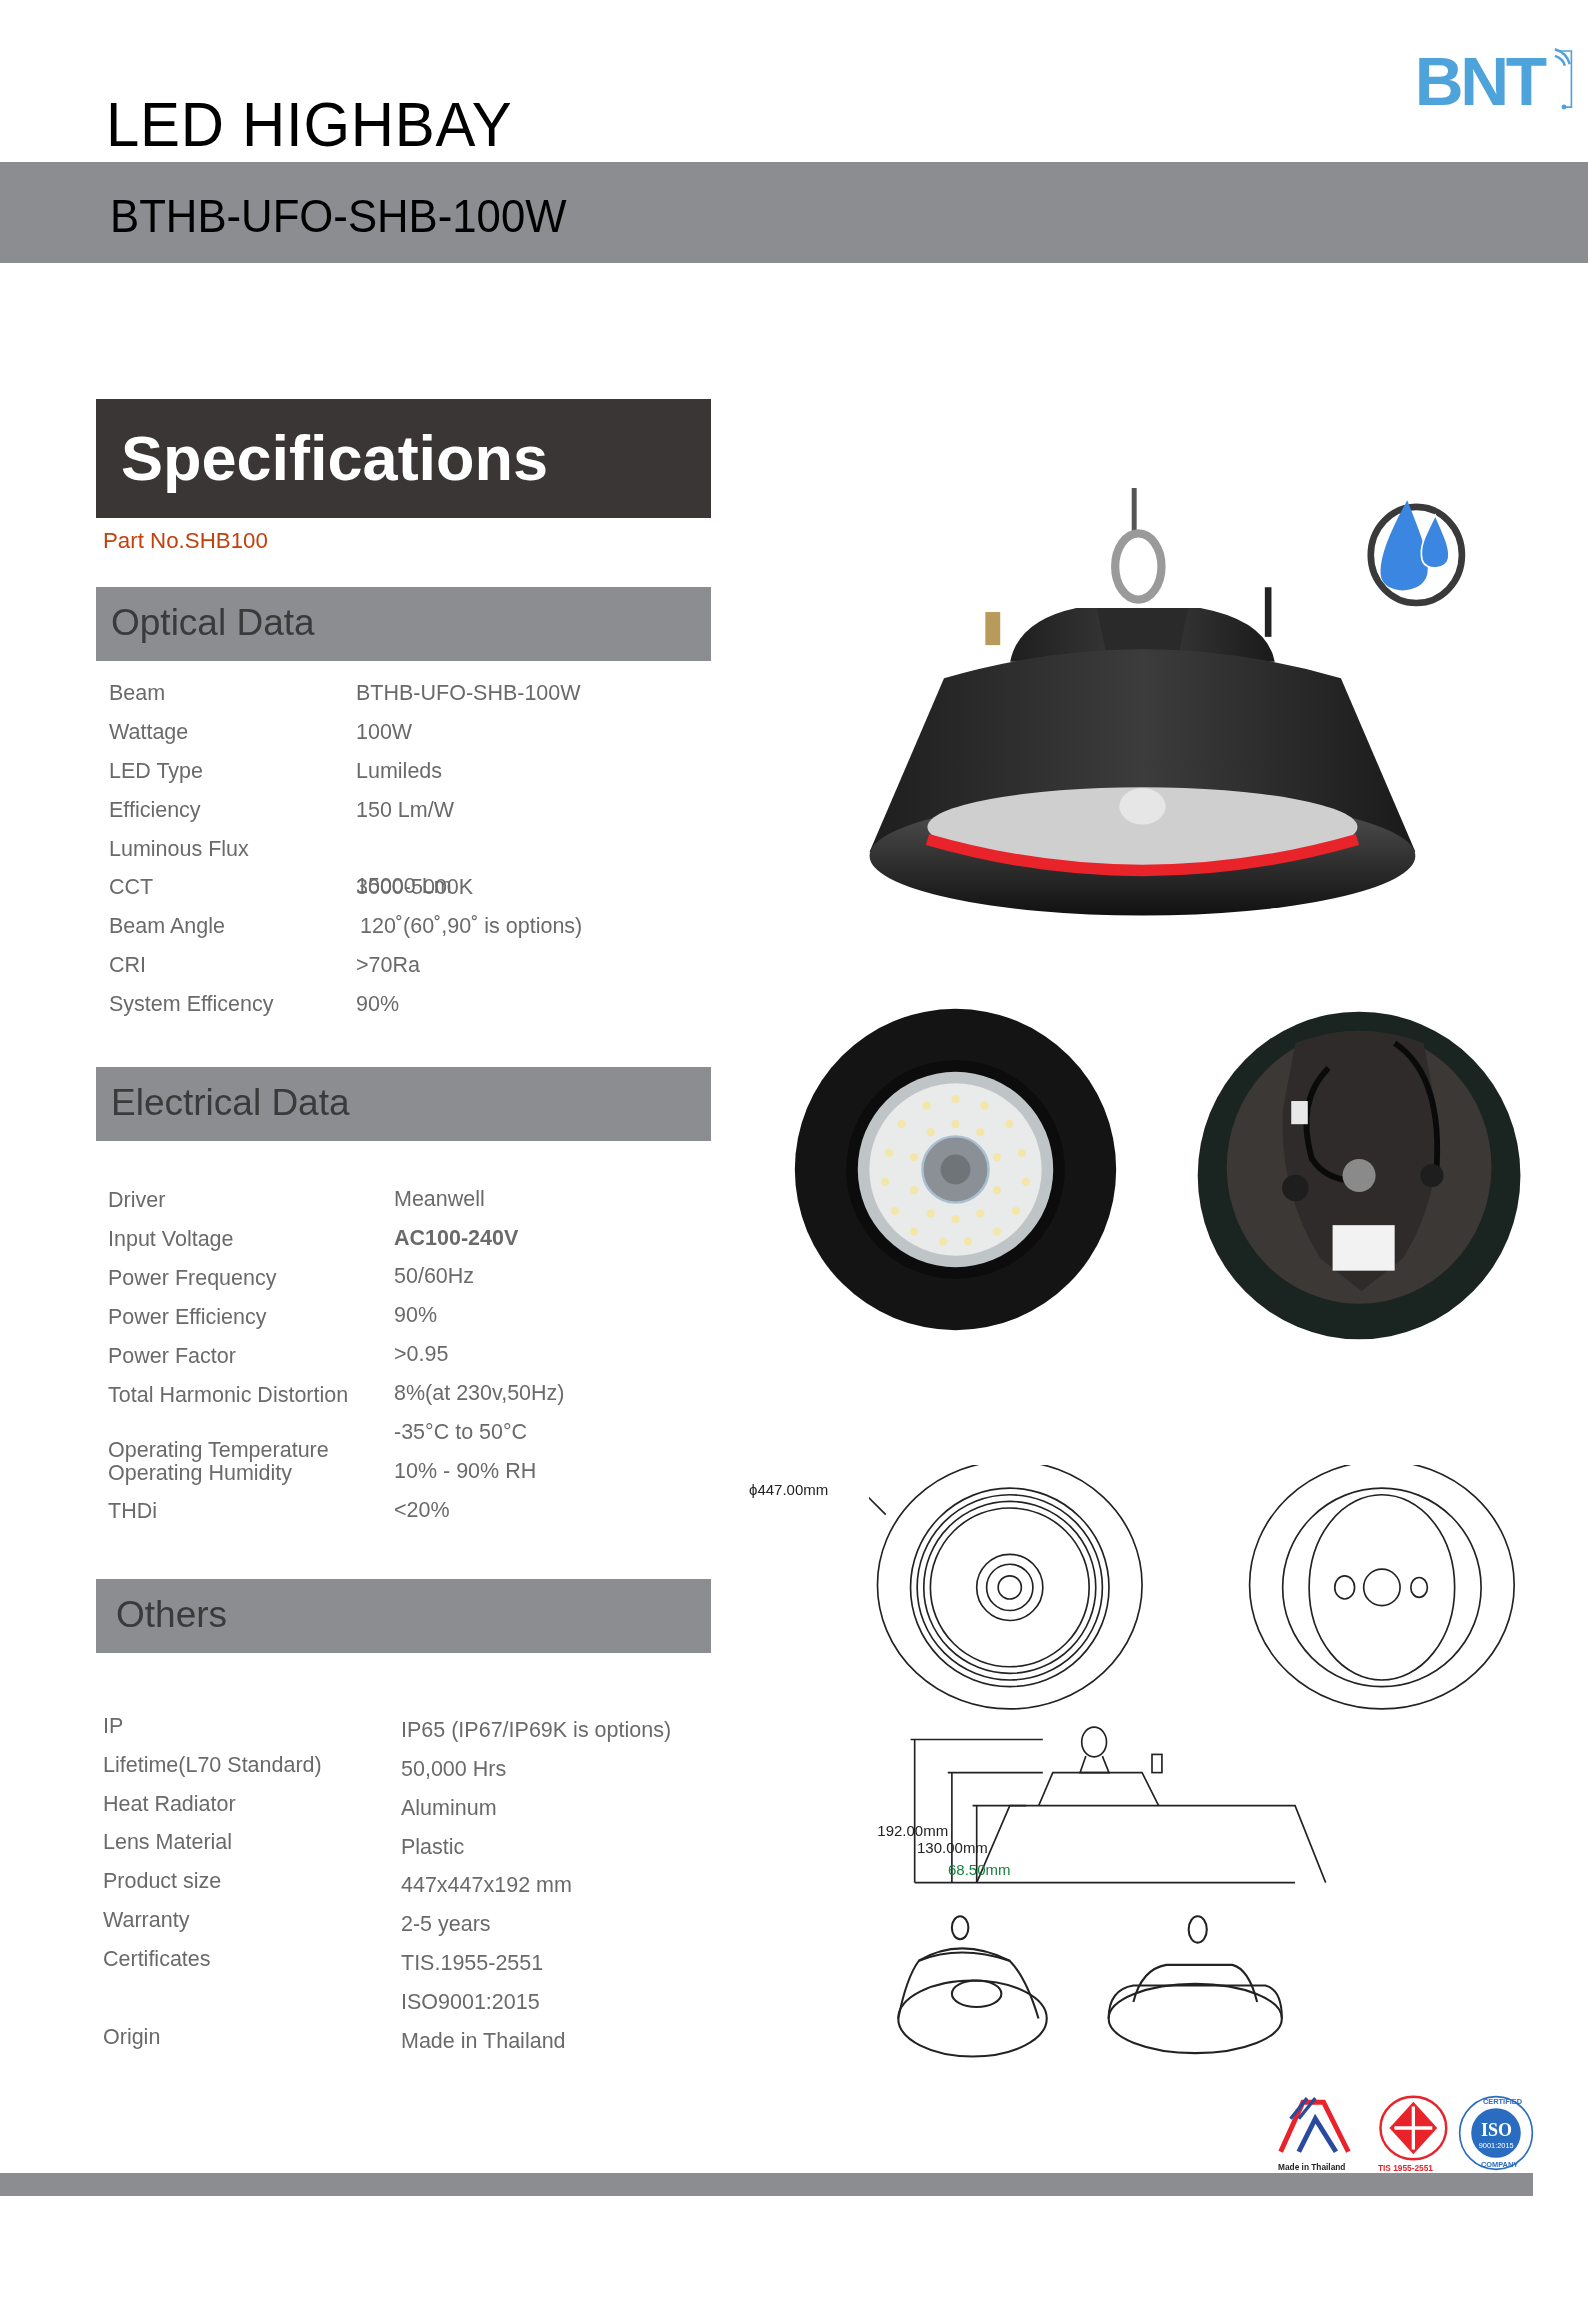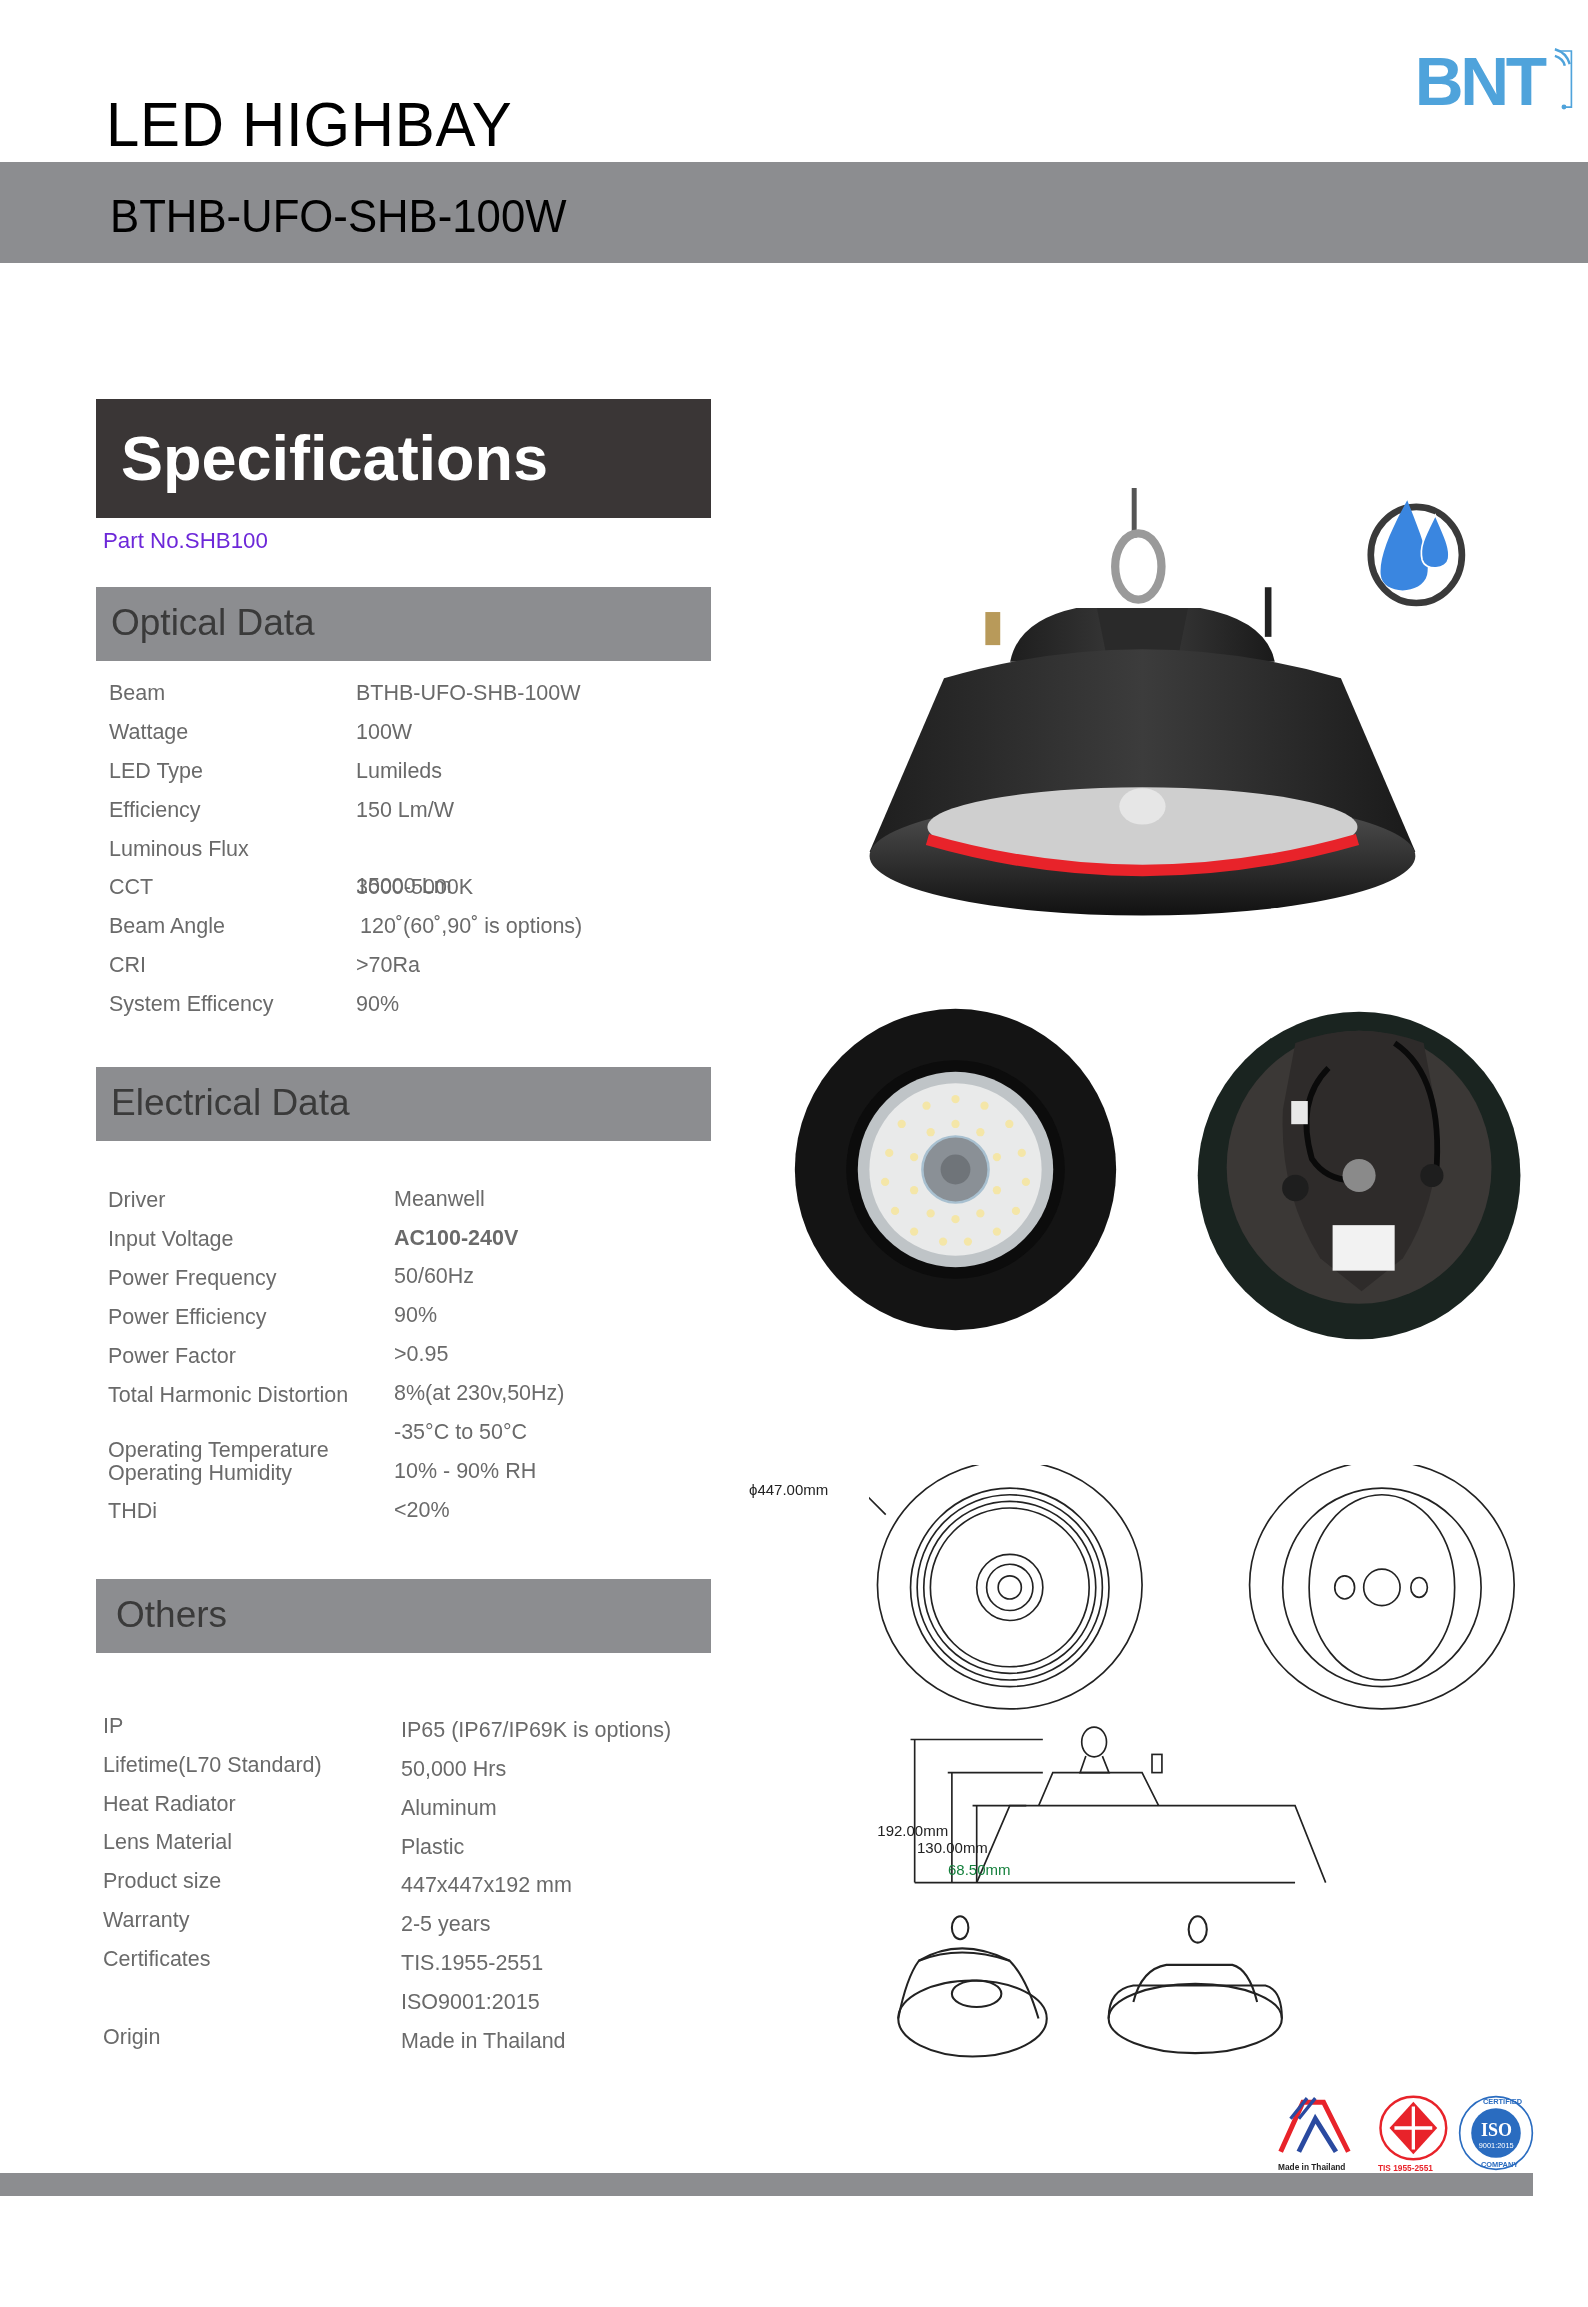--- a/index.html
+++ b/index.html
@@ -4,21 +4,21 @@
 <style>
   html,body{margin:0;padding:0;background:#fff;}
   body{width:1589px;height:2307px;position:relative;overflow:hidden;font-family:"Liberation Sans",sans-serif;}
   .abs{position:absolute;}
   .title{left:106px;top:93px;font-size:63px;color:#000;letter-spacing:0.8px;line-height:1;transform:scaleX(0.95);transform-origin:left;}
   .model-band{left:0;top:162px;width:1589px;height:101px;background:#8c8d90;}
   .model-band span{position:absolute;left:110px;top:26.5px;font-size:46px;color:#000;transform:scaleX(0.95);transform-origin:left;}
   .logo{left:1413px;top:46px;width:165px;height:66px;}
   .spec-head{left:96px;top:399px;width:615px;height:119px;background:#3a3636;}
   .spec-head span{position:absolute;left:25px;top:23px;font-size:63px;font-weight:bold;color:#fff;}
-  .partno{left:103px;top:528px;font-size:22.3px;color:#6d28d9;}
+  .partno{left:103px;top:528px;font-size:22.3px;color:#c2410c;}
   .sec{background:#8c8d90;height:74px;width:615px;left:96px;}
   .sec span{position:absolute;left:15px;top:15px;font-size:37px;color:#3a3a3a;}
   .row{position:absolute;font-size:21.5px;color:#6a6a6a;white-space:nowrap;}
   .img-box{position:absolute;}
   .cert-text{position:absolute;font-size:10px;font-weight:bold;white-space:nowrap;}
   .footer-bar{left:0;top:2173px;width:1533px;height:23px;background:#8c8d90;}
 </style>
 </head>
 <body>
 

